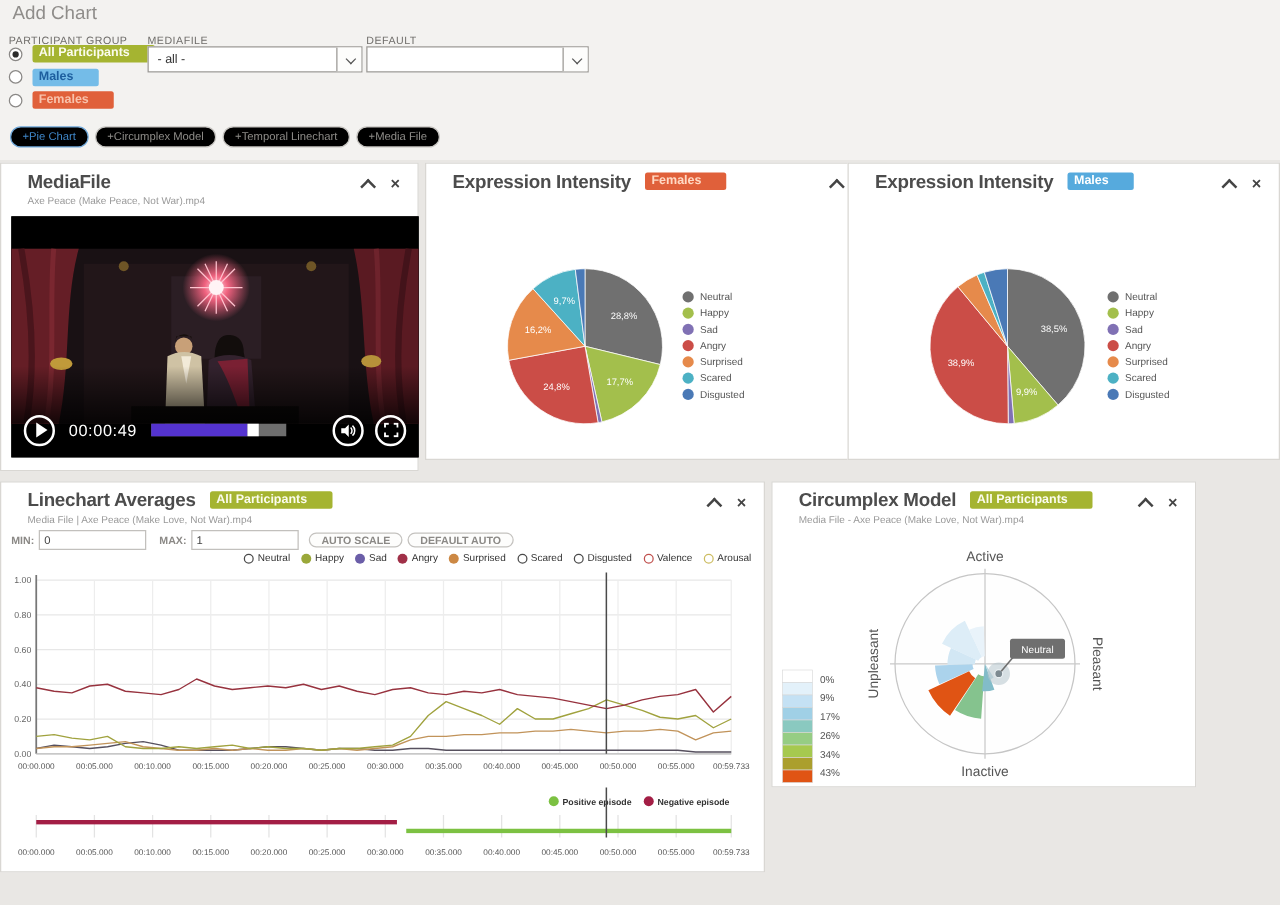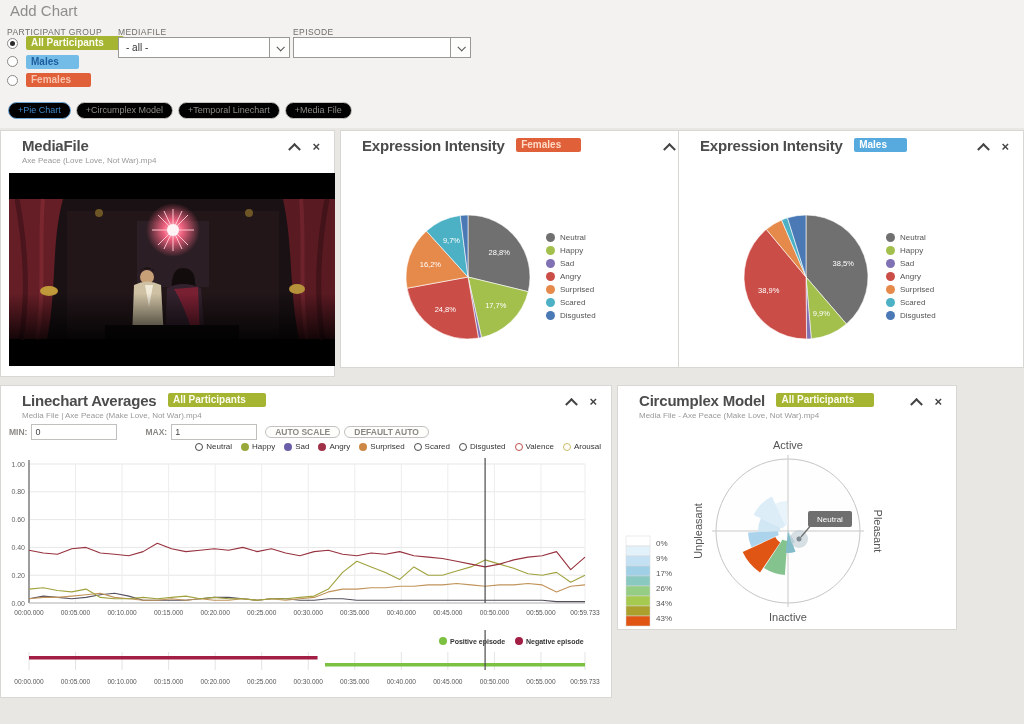--- a/index.html
+++ b/index.html
@@ -79,32 +79,32 @@
       <span class="badge" style="margin: 0px; vertical-align: 0px; background: rgb(224, 96, 58); color: rgb(248, 194, 172);">Females</span>
     </label>
   </div>
 
 <div class="small-caps-label" style="position:absolute;left:118px;top:27px;">MEDIAFILE</div>
 <div class="fake-select" style="left:118px;top:37px;width:172px;">
   <span class="val">- all -</span>
   <span class="arrow-box"></span>
 </div>
 
-<div class="small-caps-label" style="position:absolute;left:293px;top:27px;">EPISODE</div>
+<div class="small-caps-label" style="position:absolute;left:293px;top:27px;">DEFAULT</div>
 <div class="fake-select" style="left:293px;top:37px;width:178px;">
   <span class="val"></span>
   <span class="arrow-box"></span>
 </div>
 
 <div id="add-buttons" style="position:absolute;left:8px;top:99px;"><span class="pill-btn primary">+Pie Chart</span><span class="pill-btn">+Circumplex Model</span><span class="pill-btn">+Temporal Linechart</span><span class="pill-btn">+Media File</span></div>
 
 <div class="panel" style="left:0;top:130px;width:335px;height:247px;">
   <div class="panel-head">
     <span class="p-title">MediaFile</span>
-    <div class="p-sub">Axe Peace (Love Love, Not War).mp4</div>
+    <div class="p-sub">Axe Peace (Make Peace, Not War).mp4</div>
     <div class="head-icons">
       <span class="chev-up"></span>
       <span class="x-icon">×</span>
     </div>
   </div>
   <div class="video-wrap">
     <svg width="326" height="193" viewBox="0 0 326 193">
       <defs>
         <radialGradient id="fw" cx="50%" cy="50%" r="50%">
           <stop offset="0%" stop-color="#ffd7e0"></stop>
@@ -144,20 +144,45 @@
       <path d="M131,101 a7,6 0 0 1 14,-1 l-1,-4 -12,0 Z" fill="#17100d"></path>
       <path d="M125,112 q13,-7 27,0 l3,54 -32,0 Z" fill="#cfc2a4"></path>
       <path d="M136,112 l4,22 4,-22 Z" fill="#f2ead8"></path>
       <circle cx="174" cy="103" r="7.5" fill="#b98d6a"></circle>
       <path d="M163,108 q2,-14 12,-13 q11,1 11,14 l2,10 -26,2 Z" fill="#120d0c"></path>
       <path d="M158,115 q16,-8 34,0 l4,51 -40,0 Z" fill="#33222e"></path>
       <path d="M165,116 q10,16 20,48 l6,0 -2,-50 Z" fill="#7a2033"></path>
       <rect x="96" y="152" width="134" height="14" fill="#0d0a09"></rect>
       <rect x="0" y="120" width="326" height="46" fill="url(#vig)"></rect>
     </svg>
+    <div class="v-controls">
+      <div class="v-circle">
+        <span style="display:block;width:0;height:0;border-left:9px solid #fff;border-top:6px solid transparent;border-bottom:6px solid transparent;margin-left:3px;"></span>
+      </div>
+      <span class="v-time">00:00:49</span>
+      <div class="v-bar">
+        <span class="fill" style="width: 72%; background: rgb(84, 51, 207);"></span>
+        <span class="handle" style="left: 72%;"></span>
+      </div>
+      <div class="v-circle" style="margin-left:auto;">
+        <svg width="13" height="13" viewBox="0 0 13 13">
+          <polygon points="1,4.5 4,4.5 7,1.5 7,11.5 4,8.5 1,8.5" fill="#fff"></polygon>
+          <path d="M8.5,4 a3.4,3.4 0 0 1 0,5" stroke="#fff" fill="none" stroke-width="1.2"></path>
+          <path d="M10,2.5 a5.4,5.4 0 0 1 0,8" stroke="#fff" fill="none" stroke-width="1.2"></path>
+        </svg>
+      </div>
+      <div class="v-circle" style="margin-left:9px;">
+        <svg width="12" height="12" viewBox="0 0 12 12" stroke="#fff" stroke-width="1.5" fill="none">
+          <path d="M1,4 L1,1 L4,1"></path>
+            <path d="M8,1 L11,1 L11,4"></path>
+          <path d="M11,8 L11,11 L8,11"></path>
+            <path d="M4,11 L1,11 L1,8"></path>
+        </svg>
+      </div>
+    </div>
   </div>
 </div>
 
 <div class="panel" style="left:340px;top:130px;width:370px;height:238px;">
   <div class="panel-head">
     <span class="p-title" id="t-pie_females">Expression Intensity</span>
     <span class="badge" id="b-pie_females" style="background: rgb(224, 96, 58); color: rgb(255, 217, 196);">Females</span>
     <div class="head-icons">
       <span class="chev-up"></span>
       <span class="x-icon">×</span>
@@ -268,21 +293,21 @@
     <span class="badge" id="b-temporal" style="background: rgb(165, 180, 49); color: rgb(251, 252, 238);">All Participants</span>
     <div class="p-sub" id="s-temporal">Media File | Axe Peace (Make Love, Not War).mp4</div>
     <div class="head-icons">
       <span class="chev-up"></span>
       <span class="x-icon">×</span>
     </div>
   </div>
   <div class="t-toolbar">
     <span id="minlab">MIN:</span>
     <input value="0" style="">
-    <span id="maxlab" style="margin-left:24px;">MAX:</span>
+    <span id="maxlab" style="margin-left:6px;">MAX:</span>
     <input value="1" style="">
     <span id="scale-btns"><span class="scale-btn">AUTO SCALE</span><span class="scale-btn">DEFAULT AUTO</span></span>
   </div>
   <div class="t-legend" id="lg-temporal">
       <span class="li">
         <span class="dot" style="background: rgb(255, 255, 255); border: 1.5px solid rgb(74, 74, 74);"></span>
         <span>Neutral</span>
       </span>
       <span class="li">
         <span class="dot" style="background: rgb(154, 168, 58);"></span>

